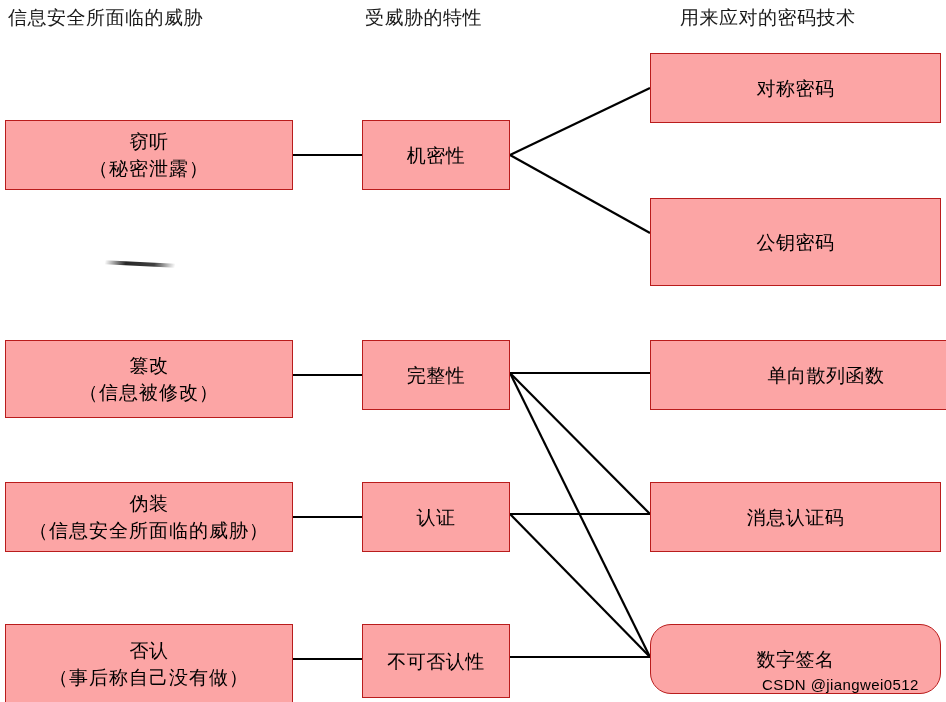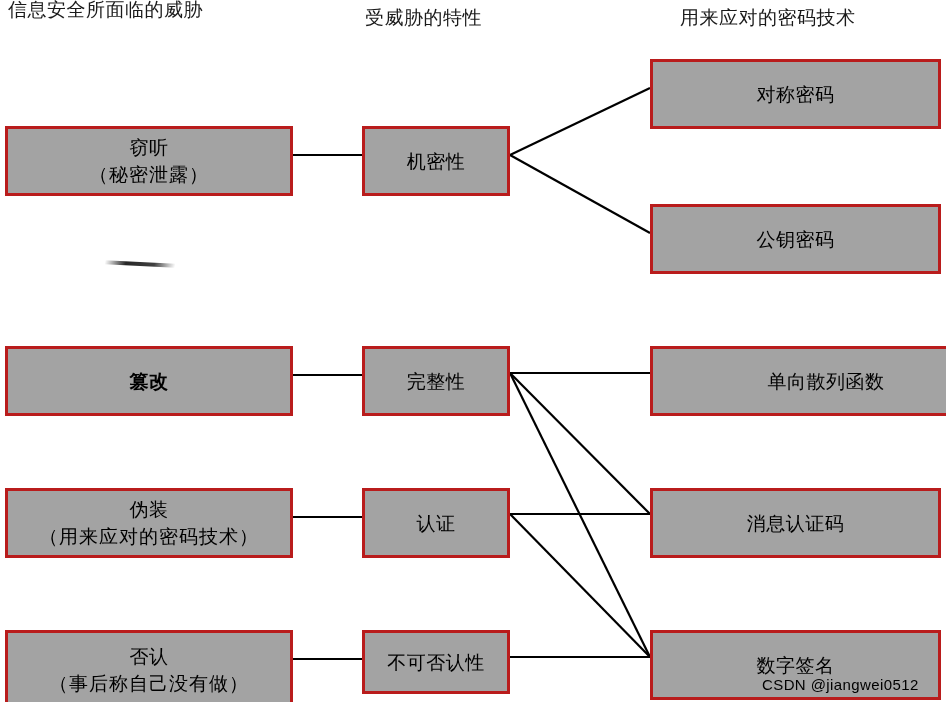--- a/index.html
+++ b/index.html
@@ -22,33 +22,32 @@
     position: absolute;
     font-size: 19px;
     line-height: 19px;
     color: #1a1a1a;
     white-space: nowrap;
     letter-spacing: 0.5px;
   }
   .node {
     position: absolute;
     box-sizing: border-box;
-    border: 3px solid #b91c1c;
-    background: #a3a3a3;
+    border: 1px solid #b91c1c;
+    background: #fca5a5;
     display: flex;
     flex-direction: column;
     align-items: center;
     justify-content: center;
     text-align: center;
     font-size: 19px;
     line-height: 27px;
     color: #000000;
     z-index: 3;
     letter-spacing: 0.5px;
-    margin-top: 6px;
   }
   .node .line2 {
     display: block;
     letter-spacing: 1px;
   }
   #edges {
     position: absolute;
     left: 0;
     top: 0;
     width: 946px;
@@ -82,65 +81,66 @@
       <line x1="510" y1="373" x2="650" y2="514" stroke="#000000" stroke-width="2.2"></line>
       <line x1="510" y1="373" x2="650" y2="657" stroke="#000000" stroke-width="2.2"></line>
       <line x1="293" y1="517" x2="362" y2="517" stroke="#000000" stroke-width="2.2"></line>
       <line x1="510" y1="514" x2="650" y2="514" stroke="#000000" stroke-width="2.2"></line>
       <line x1="510" y1="514" x2="650" y2="657" stroke="#000000" stroke-width="2.2"></line>
       <line x1="293" y1="659" x2="362" y2="659" stroke="#000000" stroke-width="2.2"></line>
       <line x1="510" y1="657" x2="650" y2="657" stroke="#000000" stroke-width="2.2"></line>
     </svg>
 
   <div id="headers-layer">
-      <div class="col-header" style="left: 8px; top: 0; text-align: center;">信息安全所面临的威胁</div>
+      <div class="col-header" style="left: 8px; top: 8px; text-align: center;">信息安全所面临的威胁</div>
       <div class="col-header" style="left: 365px; top: 8px;">受威胁的特性</div>
       <div class="col-header" style="left: 680px; top: 8px;">用来应对的密码技术</div>
     </div>
   <div id="nodes-layer">
       <div class="node" style="left: 5px; top: 120px; width: 288px; height: 70px;">
         <span>窃听</span>
         <span class="line2">（秘密泄露）</span>
       </div>
-      <div class="node" style="left: 5px; top: 340px; width: 288px; height: 70px; font-weight: bold;">
+      <div class="node" style="left: 5px; top: 340px; width: 288px; height: 78px;">
         <span>篡改</span>
+        <span class="line2">（信息被修改）</span>
       </div>
       <div class="node" style="left: 5px; top: 482px; width: 288px; height: 70px; justify-content: center;">
         <span>伪装</span>
-        <span class="line2">（用来应对的密码技术）</span>
+        <span class="line2">（信息安全所面临的威胁）</span>
       </div>
       <div class="node" style="left: 5px; top: 624px; width: 288px; height: 80px;">
         <span>否认</span>
         <span class="line2">（事后称自己没有做）</span>
       </div>
       <div class="node" style="left: 362px; top: 120px; width: 148px; height: 70px;">
         <span>机密性</span>
       </div>
       <div class="node" style="left: 362px; top: 340px; width: 148px; height: 70px; text-align: right;">
         <span>完整性</span>
       </div>
       <div class="node" style="left: 362px; top: 482px; width: 148px; height: 70px;">
         <span>认证</span>
       </div>
-      <div class="node" style="left: 362px; top: 624px; width: 148px; height: 64px;">
+      <div class="node" style="left: 362px; top: 624px; width: 148px; height: 74px;">
         <span>不可否认性</span>
       </div>
       <div class="node" style="left: 650px; top: 53px; width: 291px; height: 70px;">
         <span>对称密码</span>
       </div>
-      <div class="node" style="left: 650px; top: 198px; width: 291px; height: 70px;">
+      <div class="node" style="left: 650px; top: 198px; width: 291px; height: 88px;">
         <span>公钥密码</span>
       </div>
       <div class="node" style="left: 650px; top: 340px; width: 352px; height: 70px;">
         <span>单向散列函数</span>
       </div>
       <div class="node" style="left: 650px; top: 482px; width: 291px; height: 70px;">
         <span>消息认证码</span>
       </div>
-      <div class="node" style="left: 650px; top: 624px; width: 291px; height: 70px;">
+      <div class="node" style="left: 650px; top: 624px; width: 291px; height: 70px; border-radius: 21px;">
         <span>数字签名</span>
       </div>
     </div>
 
   <div class="stray" style="left: 105px; top: 262px; width: 70px; height: 4px; background: linear-gradient(100deg, rgba(0, 0, 0, 0) 0%, rgba(0, 0, 0, 0.85) 30%, rgba(0, 0, 0, 0.75) 70%, rgba(0, 0, 0, 0) 100%); transform: rotate(3deg);"></div>
 
   <div class="watermark" style="left: 762px; top: 676px;">CSDN @jiangwei0512</div>
 
 </div>
 

